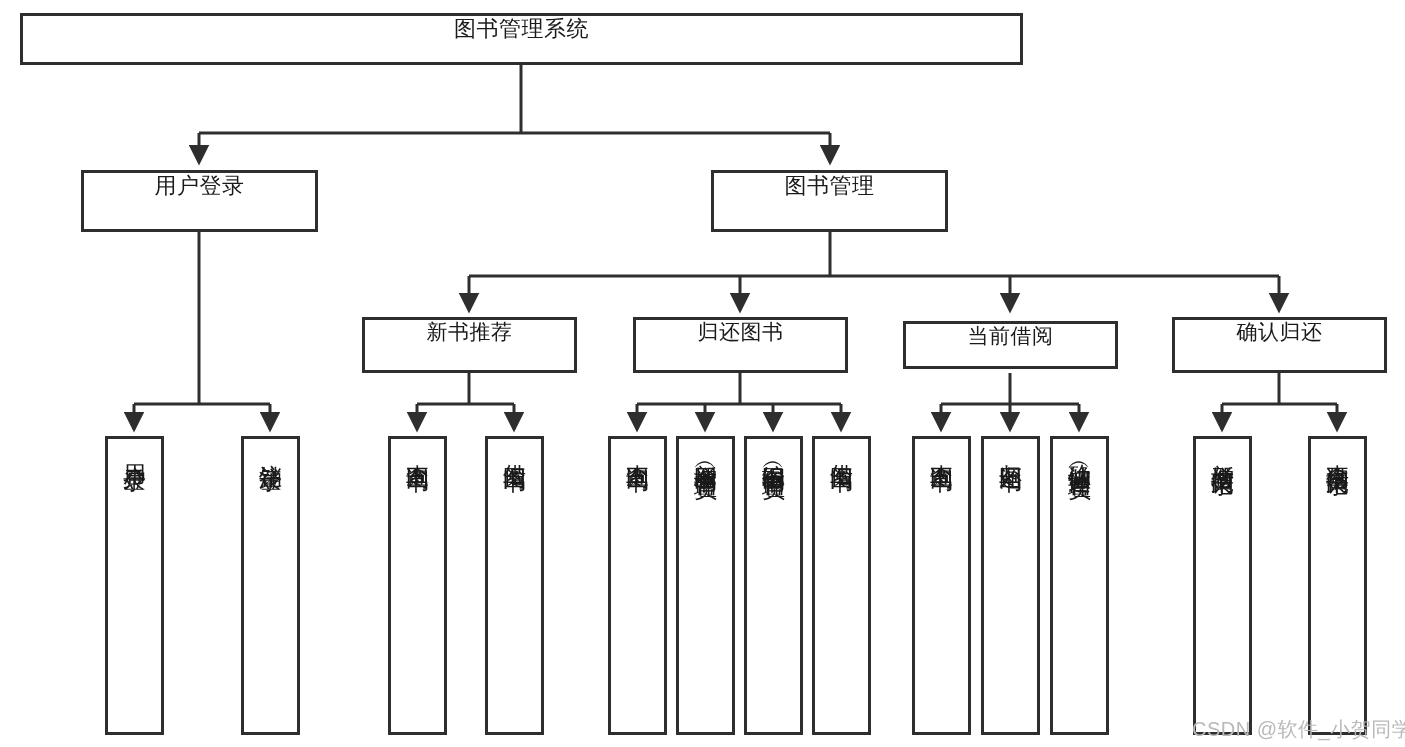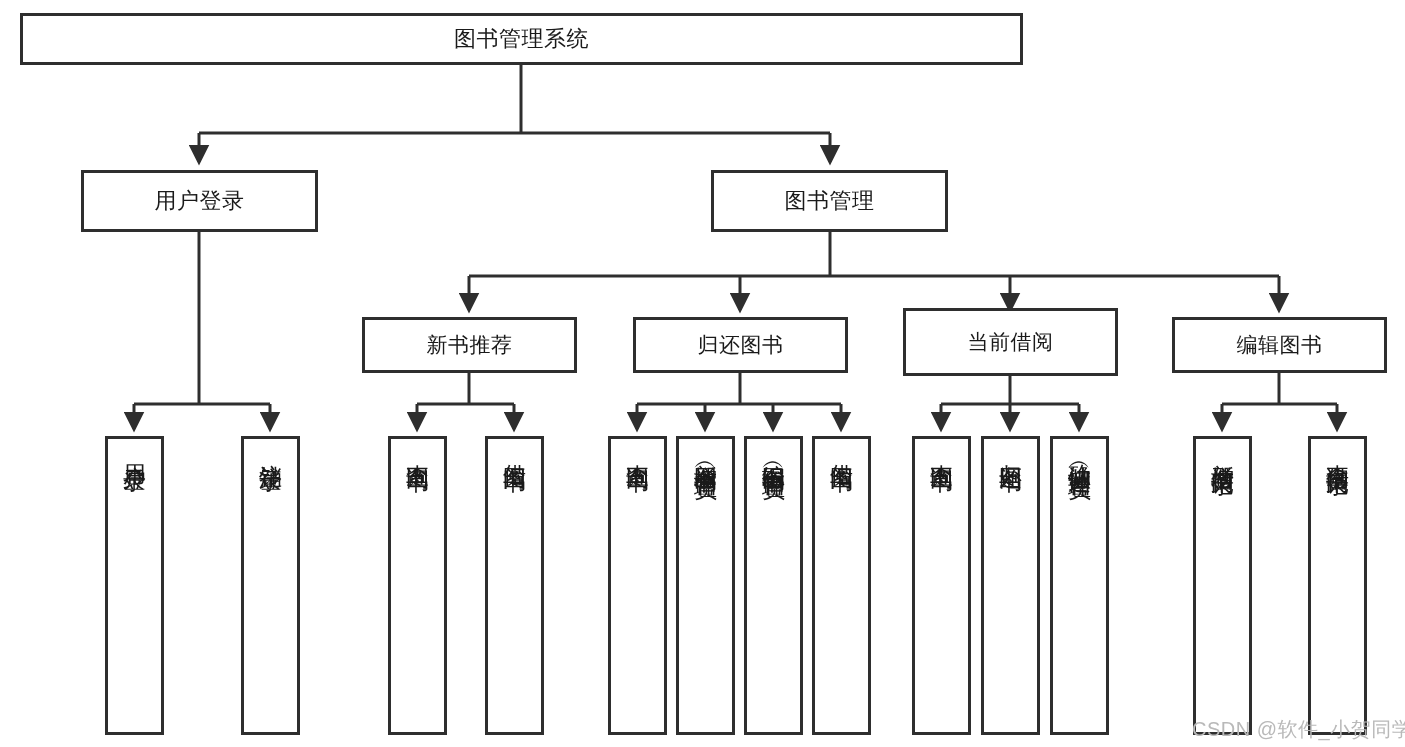--- a/index.html
+++ b/index.html
@@ -24,21 +24,21 @@
     width: 1405px;
     height: 747px;
     pointer-events: none;
   }
   .node {
     position: absolute;
     box-sizing: border-box;
     background: #ffffff;
     border: 3px solid #2e2e2e;
     display: flex;
-    align-items: center;
+    align-items: flex-start;
     justify-content: center;
   }
   .node .label {
     color: #1a1a1a;
     font-size: 21px;
     line-height: 1.15;
     letter-spacing: 0.5px;
     white-space: nowrap;
   }
   
@@ -138,25 +138,25 @@
   <div class="node horizontal" style="left:711px; top:170px; width:237px; height:62px;">
     <span class="label">图书管理</span>
   </div>
 
   <div class="node tier2" style="left:362px; top:317px; width:215px; height:56px;">
     <span class="label">新书推荐</span>
   </div>
   <div class="node tier2" style="left:633px; top:317px; width:215px; height:56px;">
     <span class="label">归还图书</span>
   </div>
-  <div class="node tier2" style="left:903px; top:308px; width:215px; height:68px;">
+  <div class="node tier2" style="left:903px; top:321px; width:215px; height:48px;">
     <span class="label">当前借阅</span>
   </div>
   <div class="node tier2" style="left:1172px; top:317px; width:215px; height:56px;">
-    <span class="label">编辑图书</span>
+    <span class="label">确认归还</span>
   </div>
 
   <div class="node leaf" style="left:105px; top:436px; width:59px; height:299px;">
     <span class="label">用户登录</span>
   </div>
   <div class="node leaf" style="left:241px; top:436px; width:59px; height:299px;">
     <span class="label">注销登录</span>
   </div>
 
   <div class="node leaf" style="left:388px; top:436px; width:59px; height:299px;">

